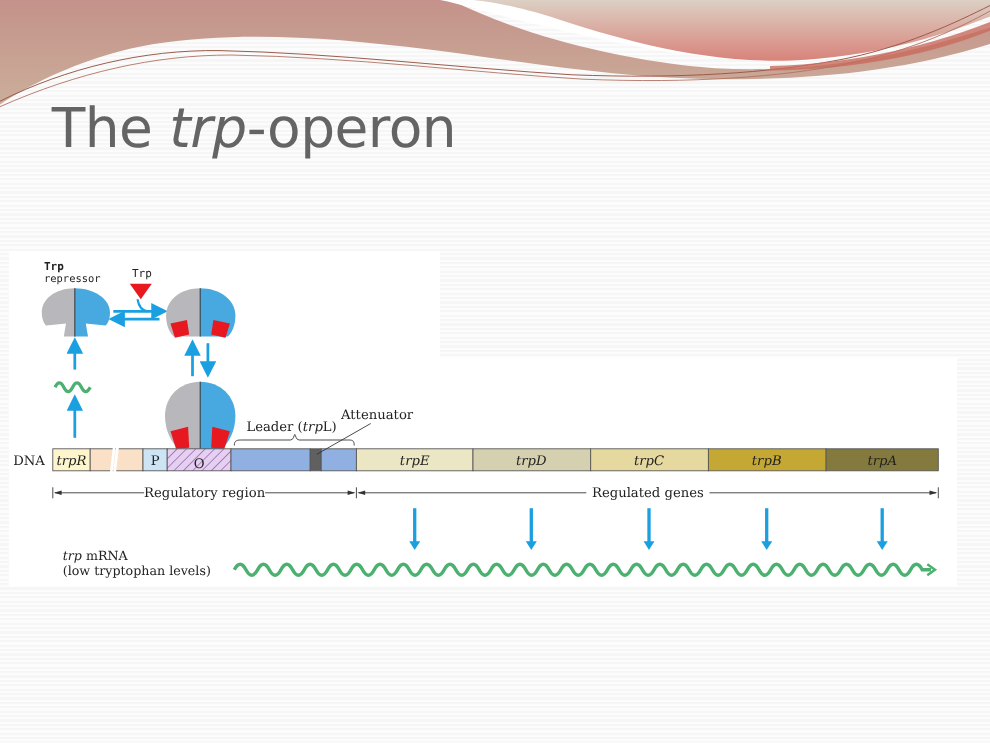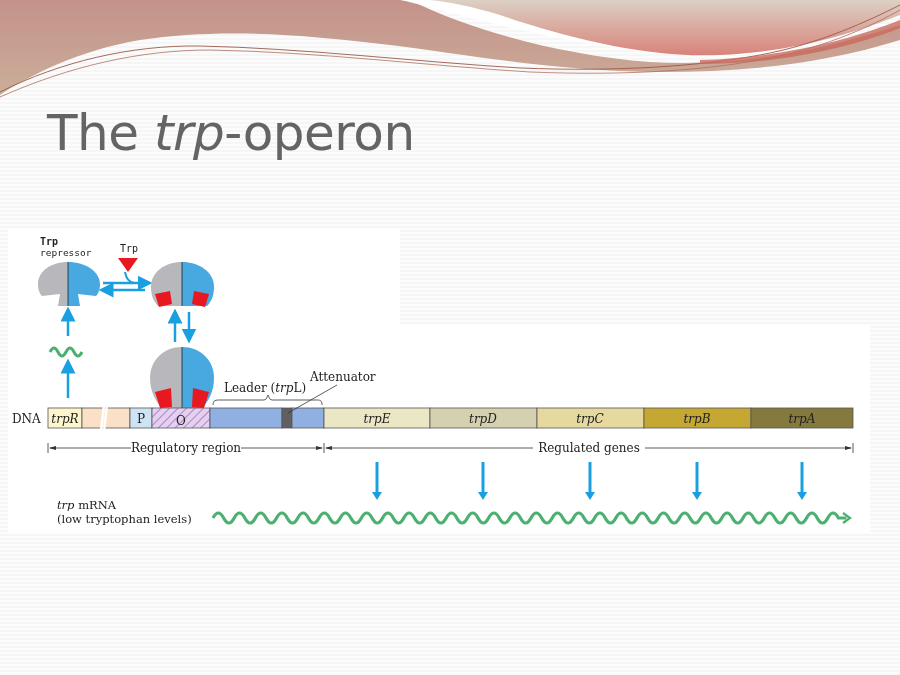--- a/index.html
+++ b/index.html
@@ -7,21 +7,21 @@
     width: 900px; height: 675px; position: relative; overflow: hidden;
     background: #fbfbfb;
     font-family: "DejaVu Serif", serif;
   }
   .slide-bg {
     position: absolute; left: 0; top: 0; width: 900px; height: 675px;
     background: repeating-linear-gradient(180deg, #fcfcfc 0px, #fcfcfc 2px, #f6f6f6 2px, #f6f6f6 4px);
   }
   .top-deco { position: absolute; left: 0; top: 0; width: 900px; height: 110px; }
   .title {
-    position: absolute; left: 47px; top: 104px;
+    position: absolute; left: 47px; top: 88px;
     font-family: "DejaVu Sans", sans-serif;
     font-size: 50px; color: #646464; letter-spacing: -0.5px;
     margin: 0; font-weight: normal; white-space: nowrap;
   }
   .title em { font-style: italic; }
   .figure-top {
     position: absolute; left: 8px; top: 228px; width: 392px; height: 100px; background: #fff;
   }
   .figure-main {
     position: absolute; left: 8px; top: 325px; width: 862px; height: 208px; background: #fff;

